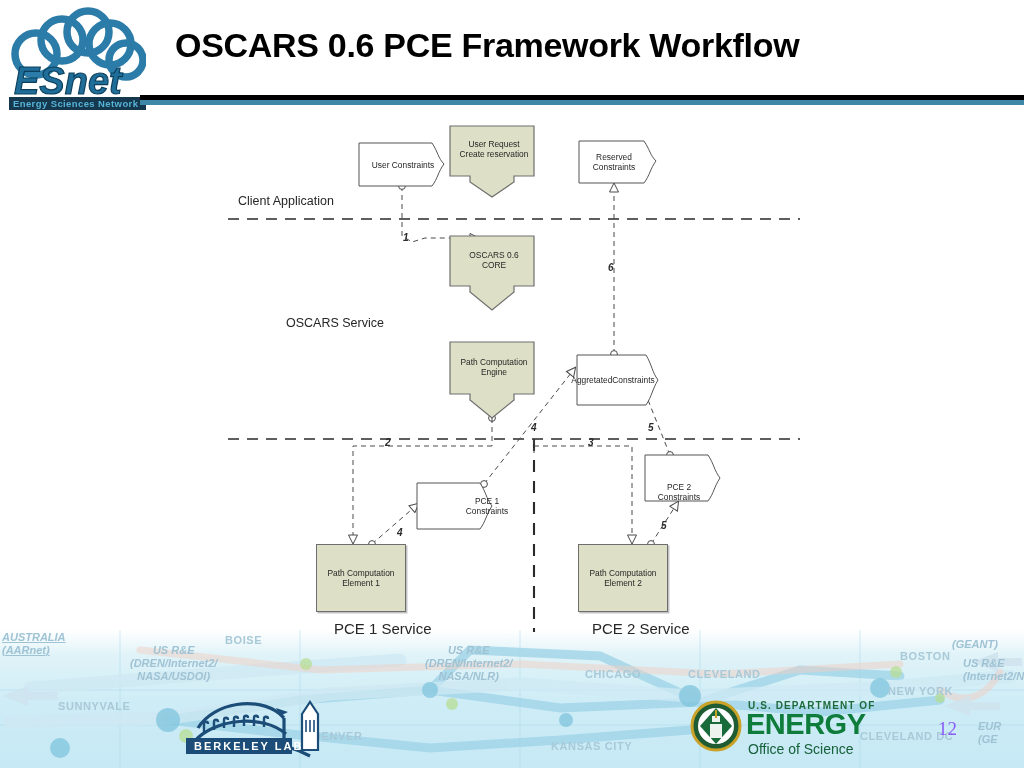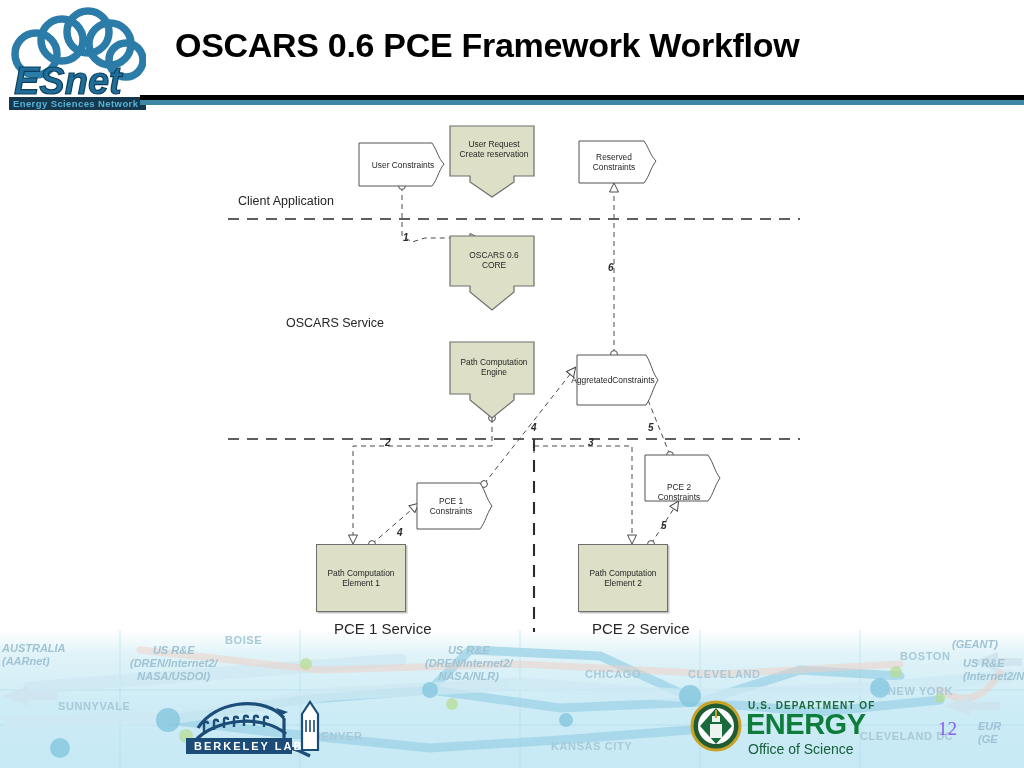--- a/index.html
+++ b/index.html
@@ -159,21 +159,21 @@
           <circle cx="306" cy="34" r="6"></circle>
       </g>
       <g fill="#cfe3ee" opacity="0.85">
         <path d="M2 66 L28 56 L28 62 L58 62 L58 70 L28 70 L28 76 Z"></path>
         <path d="M972 32 L998 22 L998 28 L1022 28 L1022 36 L998 36 L998 42 Z"></path>
         <path d="M944 76 L970 66 L970 72 L1000 72 L1000 80 L970 80 L970 86 Z"></path>
       </g>
     </svg>
 
     <div>
-      <div class="map-label" style="left:2px;top:12px;">AUSTRALIA
+      <div class="map-label" style="left:2px;top:1px;text-decoration:underline;">AUSTRALIA
 (AARnet)</div>
       <div class="map-label" style="left:130px;top:14px;text-align:center;">US R&amp;E
 (DREN/Internet2/
 NASA/USDOI)</div>
       <div class="map-label" style="left:425px;top:14px;text-align:center;">US R&amp;E
 (DREN/Internet2/
 NASA/NLR)</div>
       <div class="map-label" style="left:952px;top:8px;">(GEANT)</div>
       <div class="map-label" style="left:963px;top:27px;">US R&amp;E
 (Internet2/N</div>
@@ -299,21 +299,21 @@
       <div class="doc-label" style="padding-right:12px;">
         <span>Aggretated</span>
         <span>Constraints</span>
       </div>
     </div>
 
     <div class="doc-shape" style="left:416px;top:370px;width:80px;height:48px;">
       <svg width="80" height="48" viewBox="0 0 80 48">
         <path d="M1,1 H64 C70,10 70,16 76,24 C70,33 70,39 64,47 H1 Z" fill="#ffffff" stroke="#555555" stroke-width="1"></path>
       </svg>
-      <div class="doc-label" style="padding-right:10px;flex-direction:column;">
+      <div class="doc-label" style="padding-right:10px;flex-direction:column;margin-left:36px;">
         <span>PCE 1</span>
         <span>Constraints</span>
       </div>
     </div>
 
     <div class="doc-shape" style="left:644px;top:342px;width:80px;height:48px;">
       <svg width="80" height="48" viewBox="0 0 80 48">
         <path d="M1,1 H64 C70,10 70,16 76,24 C70,33 70,39 64,47 H1 Z" fill="#ffffff" stroke="#555555" stroke-width="1"></path>
       </svg>
       <div class="doc-label" style="padding-right:10px;flex-direction:column;margin-top:14px;">

